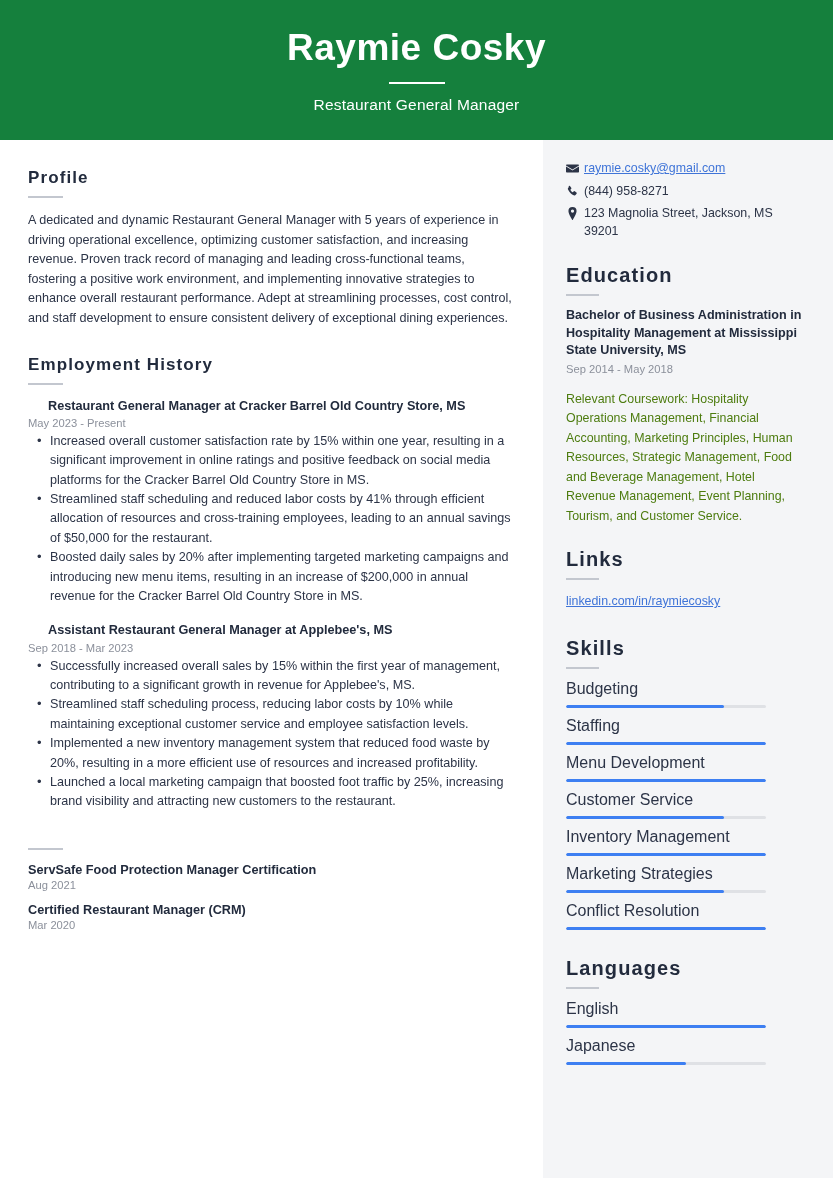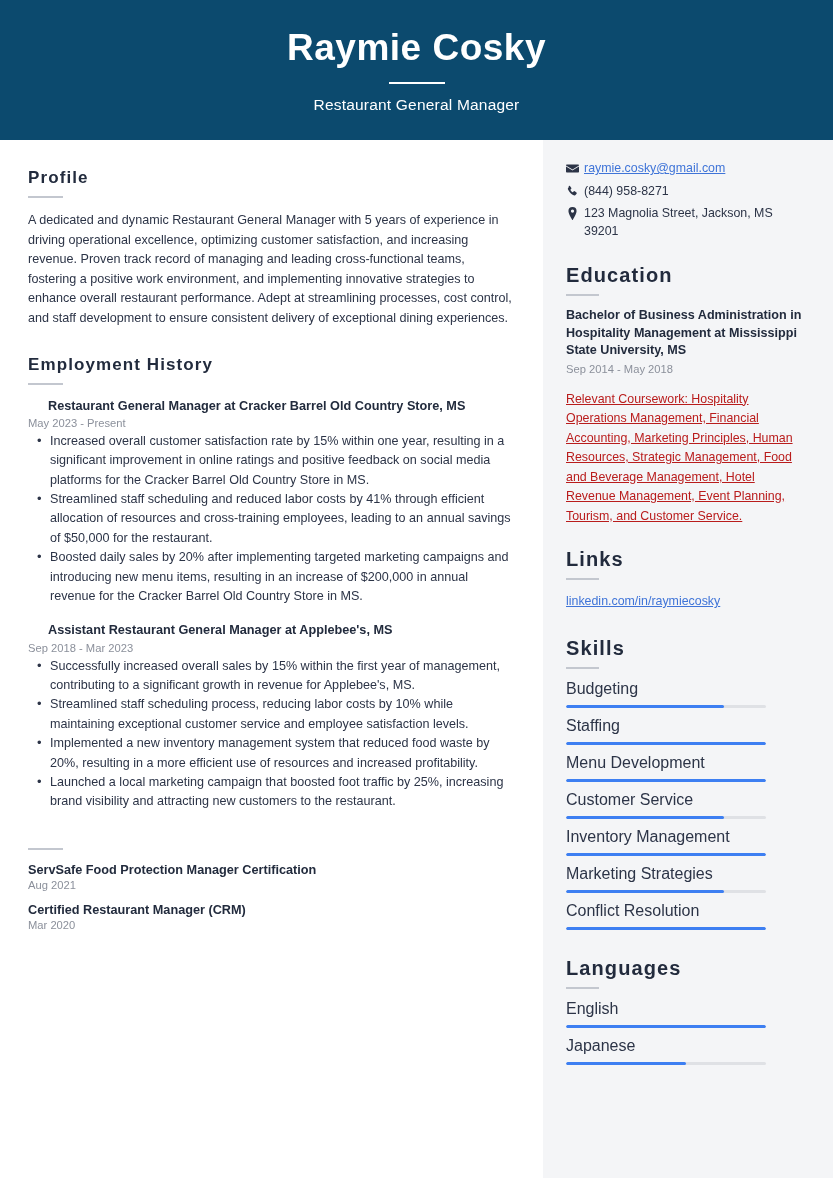--- a/index.html
+++ b/index.html
@@ -17,21 +17,21 @@
   .resume {
     position: relative;
     width: 833px;
     height: 1178px;
     overflow: hidden;
   }
 
   
   .header {
     height: 140px;
-    background: #0c4a6e;
+    background: #15803d;
     display: flex;
     flex-direction: column;
     align-items: center;
     justify-content: center;
     box-sizing: border-box;
   }
   .header-name {
     color: #ffffff;
     font-size: 37px;
     font-weight: bold;
@@ -192,22 +192,21 @@
   }
   .edu-date {
     font-size: 11.2px;
     color: #8b909b;
     margin-top: 3px;
     margin-bottom: 15px;
   }
   .edu-desc {
     font-size: 12.4px;
     line-height: 19.5px;
-    color: #b91c1c;
-    text-decoration: underline;
+    color: #4d7c0f;
   }
 
   
   .skill-row { margin-bottom: 9px; }
   .skill-label {
     font-size: 16px;
     color: #2c3447;
     margin-bottom: 7px;
   }
   .bar-track {

